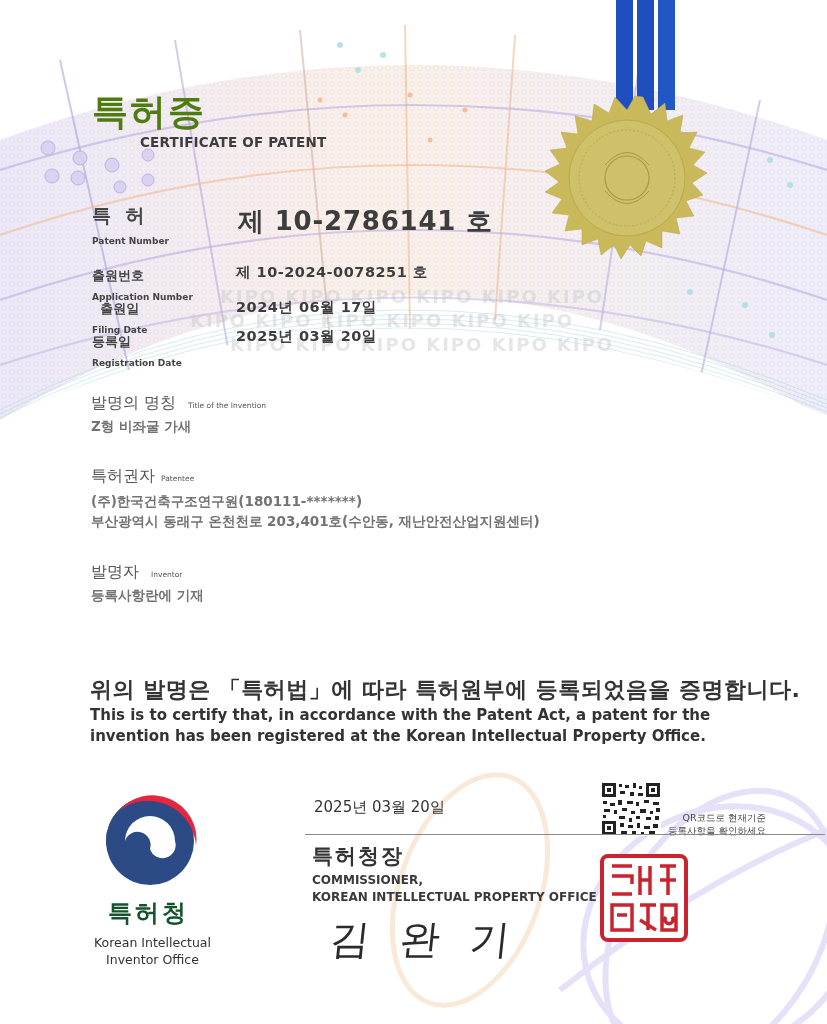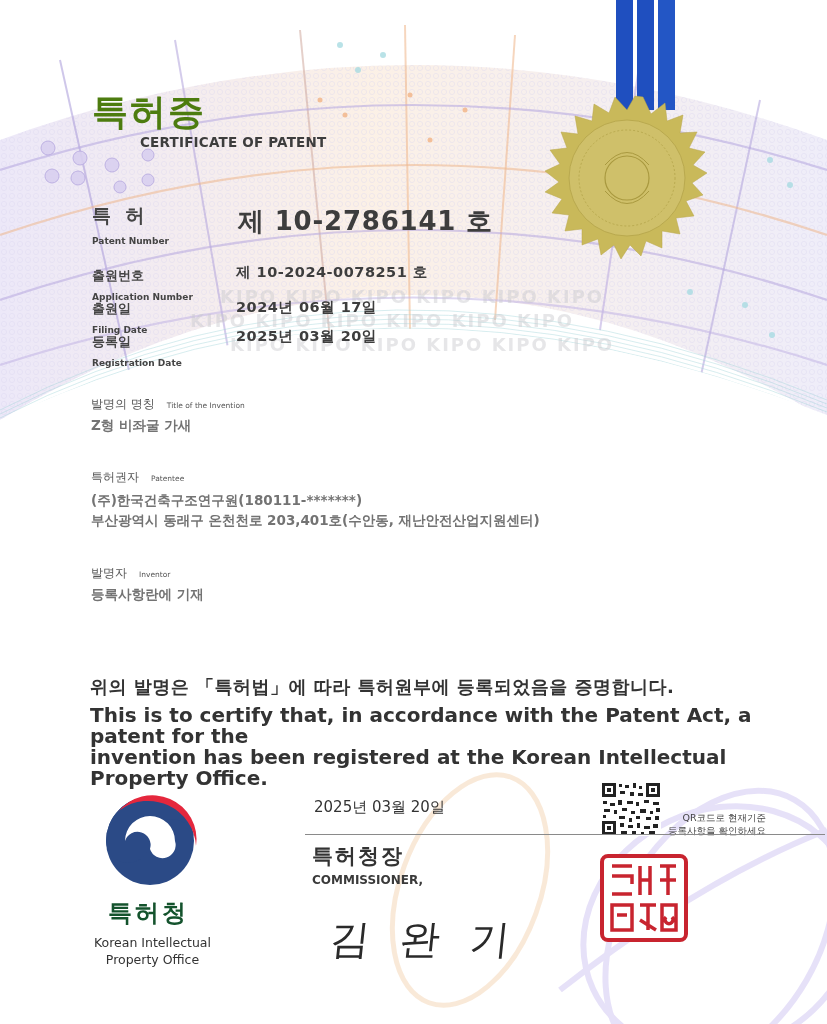--- a/index.html
+++ b/index.html
@@ -7,25 +7,25 @@
          font-family:"DejaVu Sans","Liberation Sans",sans-serif; color:#3a3a3a; }
   .bg { position:absolute; left:0; top:0; width:827px; height:1024px; z-index:0; }
   .abs { position:absolute; z-index:2; }
   .title-ko { left:92px; top:88px; font-size:36px; font-weight:bold; color:#4d7c0f; letter-spacing:2px; }
   .title-en { left:92px; top:134px; font-size:13.5px; font-weight:bold; color:#3d3d3d; letter-spacing:0.2px;margin-left:48px; }
   .lbl-ko { font-size:13px; color:#444; font-weight:bold; }
   .lbl-ko.big { font-size:19px; letter-spacing:4px; }
   .lbl-en { font-size:9px; color:#444; font-weight:bold; margin-top:7px; }
   .val { font-size:14.5px; font-weight:bold; color:#3d3d3d; letter-spacing:0.5px; }
   .val.big { font-size:26px; letter-spacing:0.8px; }
-  .sec-lbl-ko { font-size:12px; color:#555; }
+  .sec-lbl-ko { font-size:16px; color:#555; }
   .sec-lbl-en { font-size:7.5px; color:#555; margin-left:12px; }
   .sec-val { font-size:13.5px; font-weight:bold; color:#737373; line-height:20px; }
-  .stmt-ko { left:90px; top:675px; font-size:18px; font-weight:bold; color:#333; letter-spacing:0.5px; }
-  .stmt-en { left:90px; top:705px; font-size:20px; font-weight:bold; color:#333; line-height:21px; }
+  .stmt-ko { left:90px; top:675px; font-size:22px; font-weight:bold; color:#333; letter-spacing:0.5px; }
+  .stmt-en { left:90px; top:705px; font-size:15px; font-weight:bold; color:#333; line-height:21px; }
   .sign-date { left:314px; top:798px; font-size:15px; color:#333; }
   .rule { left:305px; top:834px; width:520px; height:1px; background:#8a8a8a; }
   .comm-ko { left:312px; top:842px; font-size:21px; font-weight:bold; color:#333; letter-spacing:2px; }
   .comm-en { left:312px; top:872px; font-size:12px; font-weight:bold; color:#3a3a3a; line-height:17px; }
   .qr-text { left:668px; top:811px; font-size:9.5px; color:#444; text-align:right; line-height:13px; }
   .kipo-ko { left:108px; top:897px; font-size:24px; font-weight:bold; color:#14532d; letter-spacing:3px; }
   .kipo-en { left:80px; top:934px; width:145px; text-align:center; font-size:12.5px; color:#333; line-height:17px; }
   .signature { left:330px; top:912px; font-family:"DejaVu Serif",serif; font-size:40px; color:#2a2a2a; letter-spacing:30px; font-weight:300; transform:skewX(-6deg); }
   .watermark { left:220px; top:285px; font-size:18px; font-weight:bold; color:rgba(200,200,205,0.45); line-height:24px; white-space:nowrap; letter-spacing:2px; z-index:1; }
 </style>
@@ -214,39 +214,39 @@
   <div class="lbl-en">Patent Number</div>
 </div>
 <div class="abs val big" style="left:238px;top:204px;">제 10-2786141 호</div>
 
 <div class="abs" style="left:92px;top:267px;">
   <div class="lbl-ko">출원번호</div>
   <div class="lbl-en">Application Number</div>
 </div>
 <div class="abs val" style="left:236px;top:263px;">제 10-2024-0078251 호</div>
 
-<div class="abs" style="left:92px;top:300px;">
+<div class="abs" style="left:92px;top:300px;text-align:center;">
   <div class="lbl-ko">출원일</div>
   <div class="lbl-en">Filing Date</div>
 </div>
 <div class="abs val" style="left:236px;top:298px;">2024년 06월 17일</div>
 
 <div class="abs" style="left:92px;top:333px;">
   <div class="lbl-ko">등록일</div>
   <div class="lbl-en">Registration Date</div>
 </div>
 <div class="abs val" style="left:236px;top:327px;">2025년 03월 20일</div>
 
 <div class="abs" style="left:91px;top:393px;">
   <div><span class="sec-lbl-ko">발명의 명칭</span><span class="sec-lbl-en">Title of the Invention</span></div>
   <div class="sec-val" style="margin-top:2px">Z형 비좌굴 가새</div>
 </div>
 
 <div class="abs" style="left:91px;top:466px;">
-  <div><span class="sec-lbl-ko">특허권자</span><span class="sec-lbl-en" style="margin-left:12px">Patentee</span></div>
+  <div><span class="sec-lbl-ko">특허권자</span><span class="sec-lbl-en" style="margin-left:6px">Patentee</span></div>
   <div class="sec-val" style="margin-top:4px">(주)한국건축구조연구원(180111-*******)</div>
   <div class="sec-val">부산광역시 동래구 온천천로 203,401호(수안동, 재난안전산업지원센터)</div>
 </div>
 
 <div class="abs" style="left:91px;top:562px;">
   <div><span class="sec-lbl-ko">발명자</span><span class="sec-lbl-en">Inventor</span></div>
   <div class="sec-val" style="margin-top:2px">등록사항란에 기재</div>
 </div>
 
 <div class="abs stmt-ko">위의 발명은 「특허법」에 따라 특허원부에 등록되었음을 증명합니다.</div>
@@ -258,20 +258,21 @@
 <div class="abs sign-date">2025년 03월 20일</div>
 <div class="abs qr-text">
   <div>QR코드로 현재기준</div>
   <div>등록사항을 확인하세요</div>
 </div>
 <div class="abs" style="left:601px;top:782px;width:60px;height:54px;"></div>
 <div class="abs rule"></div>
 <div class="abs comm-ko">특허청장</div>
 <div class="abs comm-en">
   <div>COMMISSIONER,</div>
+  <div>KOREAN INTELLECTUAL PROPERTY OFFICE</div>
 </div>
 <div class="abs signature">김완기</div>
 
 <div class="abs kipo-ko">특허청</div>
 <div class="abs kipo-en">
   <div>Korean Intellectual</div>
-  <div>Property Office</div>
+  <div>Inventor Office</div>
 </div>
 
 </body></html>

